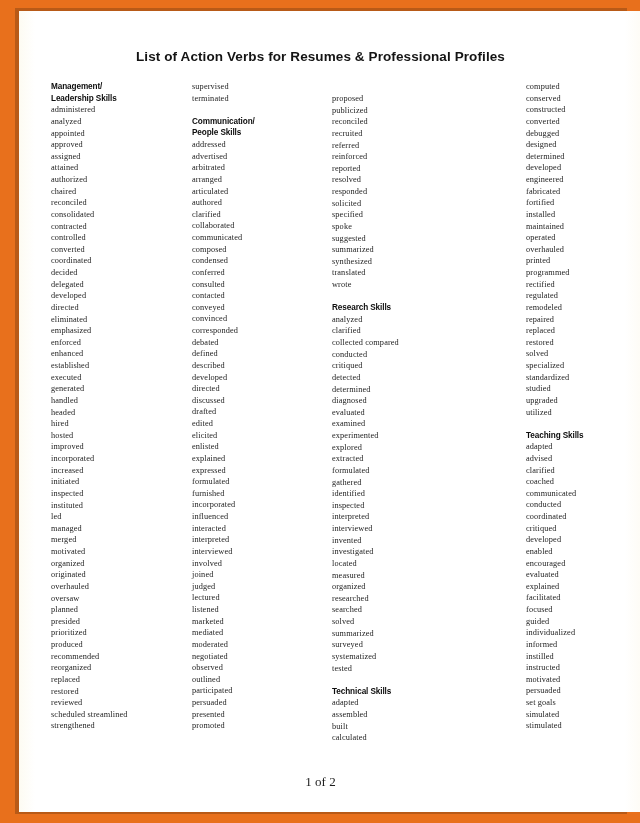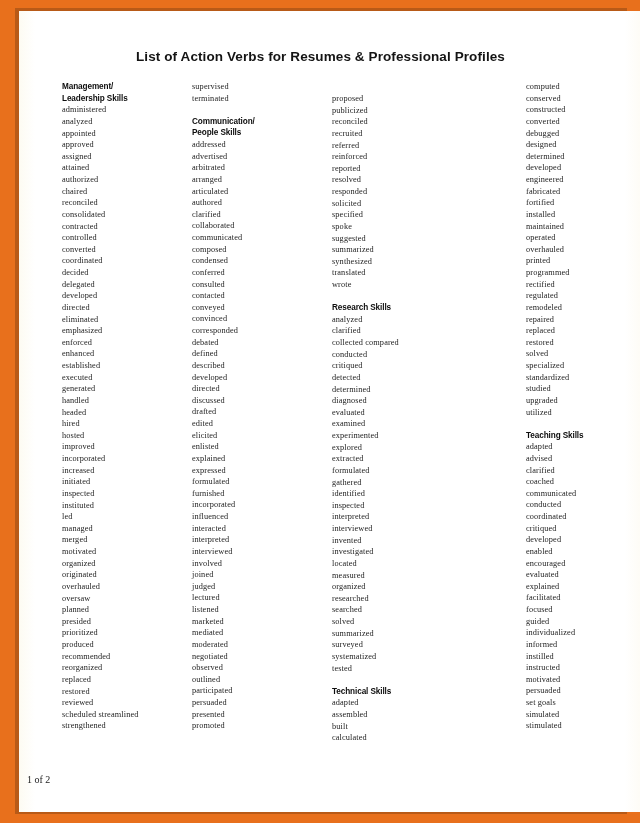--- a/index.html
+++ b/index.html
@@ -52,21 +52,21 @@
     position: absolute;
     left: 0;
     top: 70px;
     width: 603px;
     height: 690px;
   }
   .vcol {
     position: absolute;
     top: 0;
   }
-  .vcol-0 { left: 43px;  width: 148px; }
+  .vcol-0 { left: 32px;  width: 148px; }
   .vcol-1 { left: 173px; width: 140px; }
   .vcol-2 { left: 313px; width: 148px; margin-top: 12px; }
   .vcol-3 { left: 459px; width: 140px; margin-left: 48px; }
 
   .vitem {
     font-family: "Liberation Serif", serif;
     font-size: 8.3px;
     line-height: 11.62px;
     color: #1c1c1c;
     white-space: nowrap;
@@ -82,25 +82,24 @@
   .vitem.spacer {
     height: 11.62px;
     font-size: 0;
     line-height: 11.62px;
   }
   #page-footer {
     position: absolute;
     left: 0;
     top: 763px;
     width: 603px;
-    text-align: left;
+    text-align: center;
     font-family: "Liberation Serif", serif;
-    font-size: 10px;
+    font-size: 13px;
     color: #1c1c1c;
-    padding-left: 8px;
   }
 </style>
 </head>
 <body>
 
 <div id="frame-border"></div>
 <div id="frame-bevel"></div>
 
 <div id="page-sheet">
 

